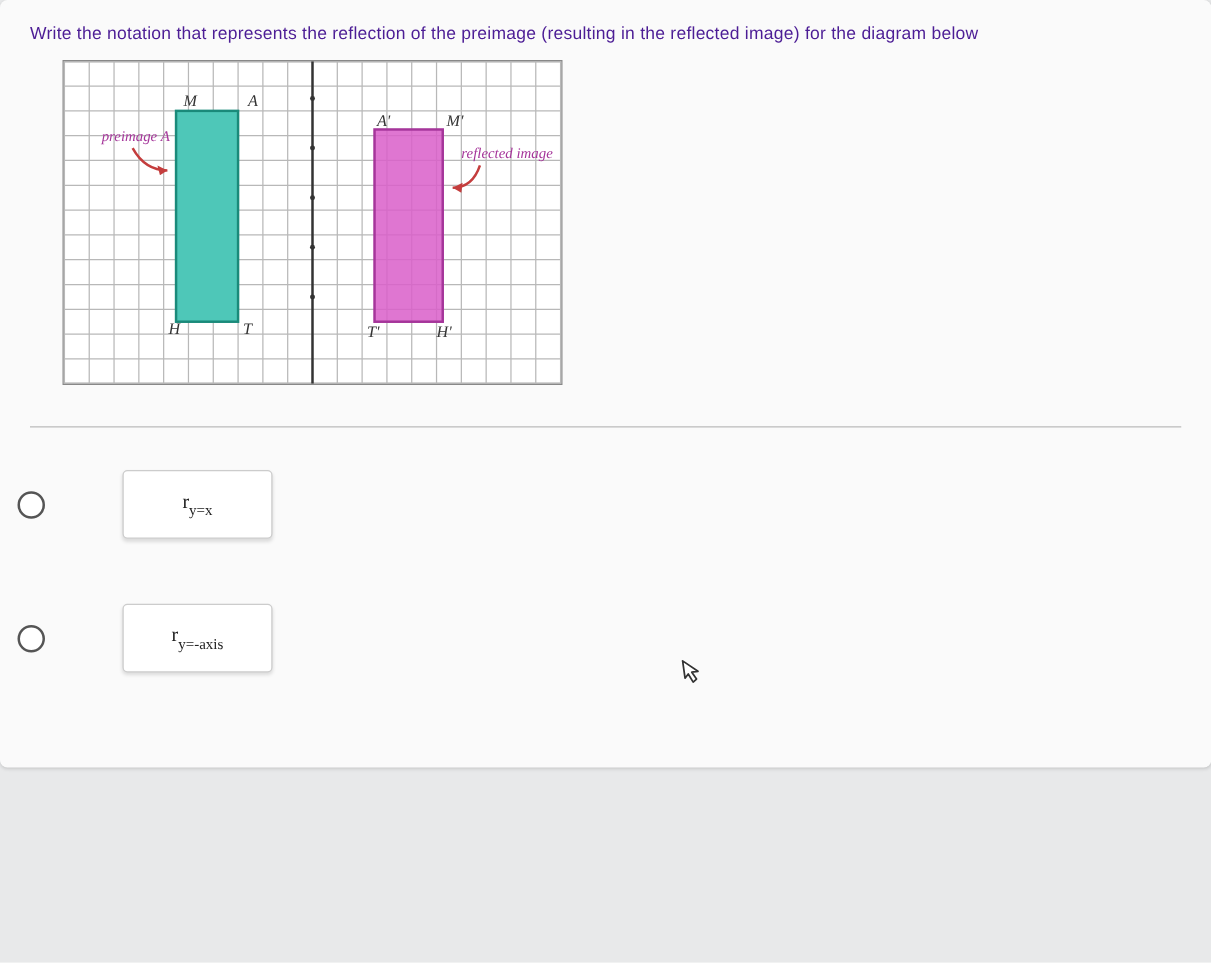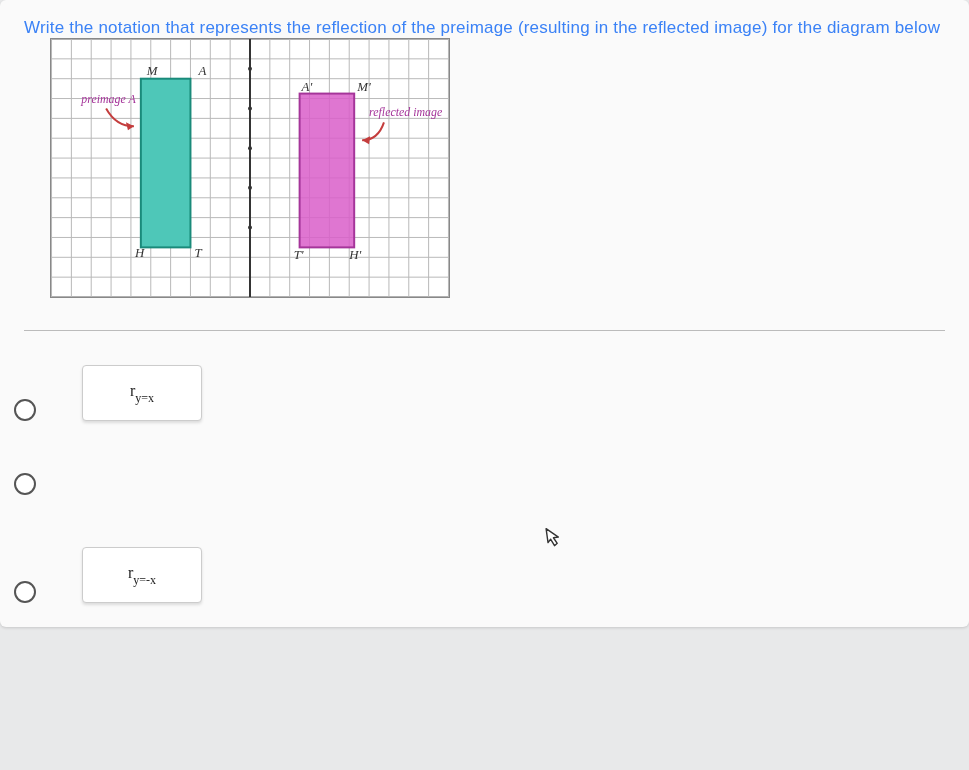--- a/index.html
+++ b/index.html
@@ -13,23 +13,23 @@
   }
   .card {
     background: #fafafa;
     margin: 0 0 0 0;
     border-radius: 6px;
     box-shadow: 0 1px 3px rgba(0,0,0,0.15);
     padding: 18px 24px 24px 24px;
     position: relative;
   }
   .question-text {
-    font-size: 17px;
-    color: #3b82f6;
-    margin-bottom: 0;
+    font-size: 14px;
+    color: #4c1d95;
+    margin-bottom: 14px;
     letter-spacing: 0.2px;
   }
   .diagram-wrap {
     margin-left: 26px;
     margin-bottom: 12px;
   }
   .diagram {
     background: #fff;
     border: 1px solid #888;
     box-shadow: inset 0 0 0 1px #aaa;
@@ -37,22 +37,23 @@
   .divider {
     border: none;
     border-top: 1px solid #bbb;
     margin: 28px 0 34px 0;
   }
   .options {
     margin-left: -10px;
   }
   .option-row {
     display: flex;
-    align-items: flex-end;
+    align-items: center;
     margin-bottom: 52px;
+    gap: 16px;
   }
   .radio {
     width: 22px;
     height: 22px;
     border: 2px solid #555;
     border-radius: 50%;
     background: #fff;
     margin-right: 46px;
     flex: 0 0 auto;
   }
@@ -168,29 +169,26 @@
 
     <div class="option-row">
       <div class="radio"></div>
       <div class="option-card">
         <span class="rlabel"><span>r</span><span class="subscr">y=x</span></span>
       </div>
     </div>
 
     <div class="option-row">
       <div class="radio"></div>
+      <div class="option-card">
+        <span class="rlabel"><span>r</span><span class="subscr">y=-axis</span></span>
+      </div>
     </div>
 
 
-    <div class="option-row" style="margin-bottom:0;">
-      <div class="radio"></div>
-      <div class="option-card">
-        <span class="rlabel"><span>r</span><span class="subscr">y=-x</span></span>
-      </div>
-    </div>
 
   </div>
 
   <div class="cursor-icon">
     <svg width="24" height="26" viewBox="0 0 24 26">
       <path d="M8 2 L8 16 L11 13 L14 20 L17 18 L14 12 L19 12 Z" fill="#fff" stroke="#333" stroke-width="1.4" stroke-linejoin="round"></path>
     </svg>
   </div>
 
 </div>

